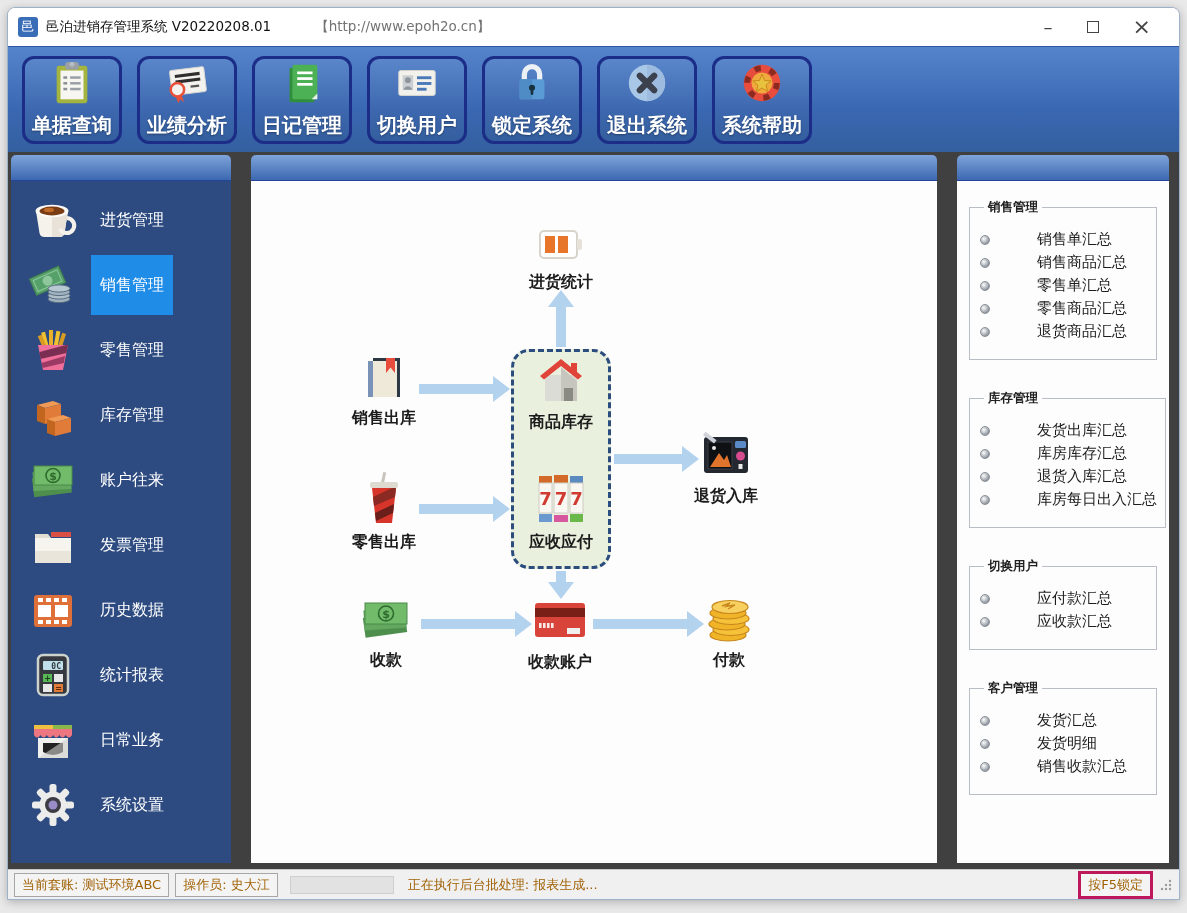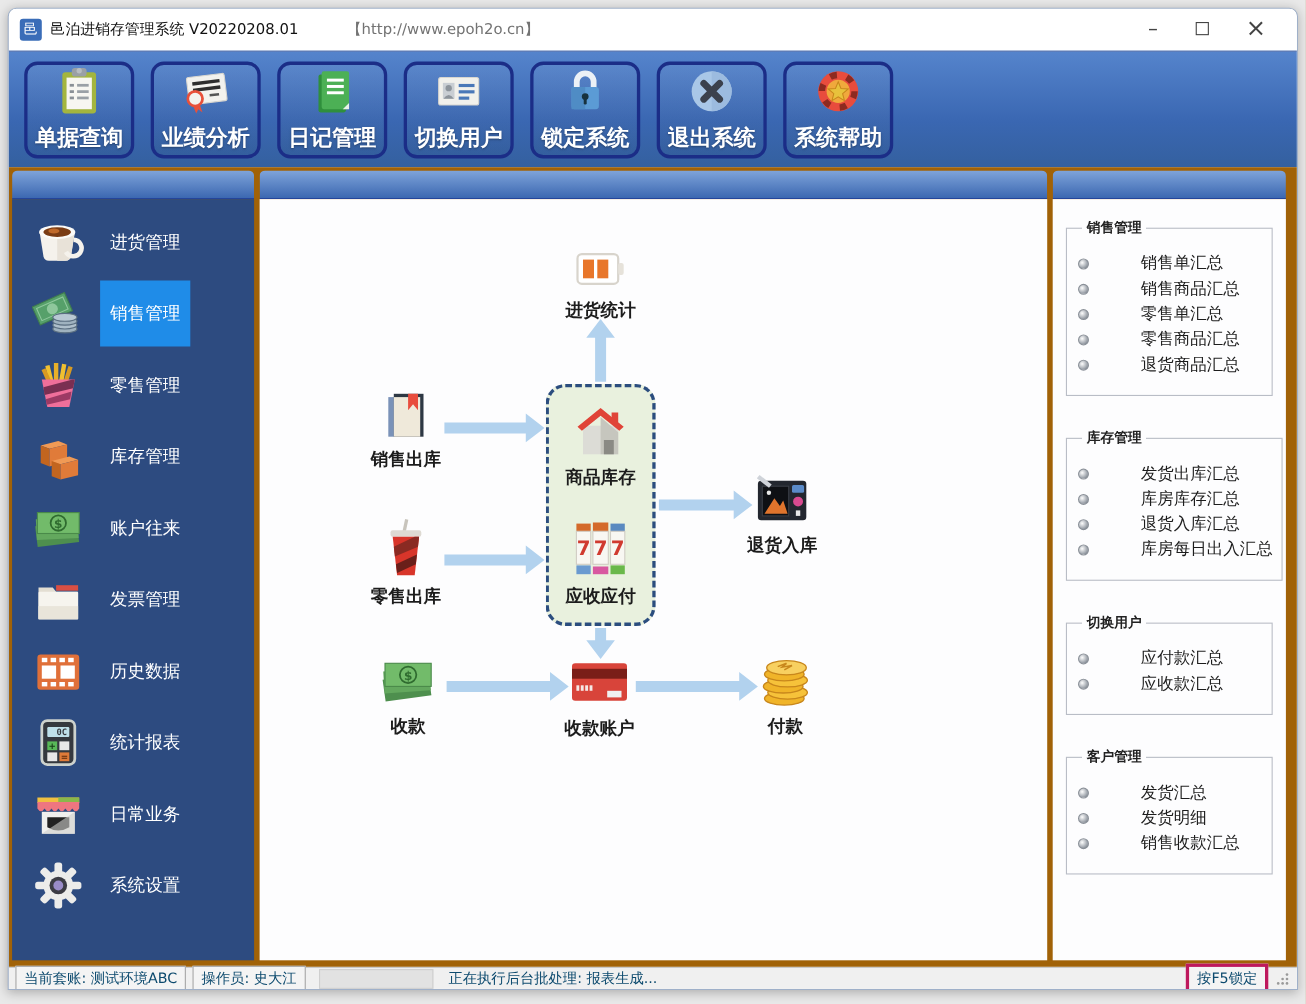--- a/index.html
+++ b/index.html
@@ -17,21 +17,21 @@
   .wurl { font-size:13.5px; color:#737373; margin-left:44px; }
   .wctrls { margin-left:auto; display:flex; align-items:center; gap:34px; padding-right:18px; }
   .wbtn { color:#444; font-size:18px; line-height:18px; cursor:pointer; }
   .maxbox { width:12px; height:12px; border:1.6px solid #444; display:inline-block; }
   
   .header { height:106px; background:linear-gradient(#5584cc,#3a67b2 60%,#34609f); border-top:1px solid #2d55a0; display:flex; align-items:center; padding:0 14px; flex:0 0 auto; }
   .tb-btn { width:100px; height:88px; border:3px solid #1b2d87; border-radius:12px; display:flex; flex-direction:column; align-items:center; justify-content:center; gap:2px; margin-right:15px; cursor:pointer; background:linear-gradient(rgba(255,255,255,.06),rgba(0,0,0,.04)); }
   .tb-label { color:#fff; font-size:20px; font-weight:700; text-shadow:0 1px 2px rgba(0,0,0,.35); white-space:nowrap; }
   .contact { margin-left:auto; margin-right:34px; color:#fff; font-size:28px; font-weight:700; text-shadow:0 2px 3px rgba(0,0,0,.35); white-space:nowrap; }
   
-  .body { flex:1; background:#a16207; display:flex; padding:3px 10px 6px 3px; gap:5px; min-height:0; }
+  .body { flex:1; background:#404040; display:flex; padding:3px 10px 6px 3px; gap:20px; min-height:0; }
   .panel { display:flex; flex-direction:column; min-height:0; }
   .panel-cap { height:26px; flex:0 0 auto; border-radius:5px 5px 0 0; background:linear-gradient(#7fa4da,#3c68b1); border-bottom:1px solid #24459a; }
   
   .sidebar { width:220px; flex:0 0 auto; }
   .sb-list { flex:1; background:#2d4b80; padding-top:6px; }
   .sb-item { height:65px; display:flex; align-items:center; padding-left:16px; cursor:pointer; }
   .sb-icon { width:52px; height:52px; display:flex; align-items:center; justify-content:center; flex:0 0 auto; }
   .sb-label { color:#fff; font-size:16px; margin-left:12px; padding:22px 9px; line-height:16px; white-space:nowrap; }
   .sb-label.sel { background:#1f8ce8; }
   
@@ -43,21 +43,21 @@
   .fc-label { font-size:16px; font-weight:600; color:#1c1c1c; margin-top:3px; white-space:nowrap; }
   
   .rightpanel { width:212px; flex:0 0 auto; }
   .rp-body { flex:1; background:#fdfdfe; padding:12px 10px 0 10px; overflow:hidden; }
   fieldset { border:1px solid #b9bdc6; margin:6px 2px 30px 2px; padding:10px 8px 14px 10px; }
   legend { font-size:12.5px; font-weight:700; color:#222; padding:0 4px; margin-left:4px; }
   .rp-item { display:flex; align-items:center; margin:4px 0; cursor:pointer; }
   .rp-bullet { width:10px; height:10px; border-radius:50%; flex:0 0 auto; background:radial-gradient(circle at 35% 35%, #fdfdfd, #9aa0a8 65%, #6a7078); border:1px solid #8a9098; margin-right:8px; }
   .rp-text { font-size:15px; color:#1c1c1c; white-space:nowrap;margin-left:39px; }
   
-  .statusbar { height:20px; flex:0 0 auto; background:#f0f0f0; border-top:1px solid #c8c8c8; display:flex; align-items:center; padding:0 6px; font-size:13px; color:#0c4a6e; }
+  .statusbar { height:30px; flex:0 0 auto; background:#f0f0f0; border-top:1px solid #c8c8c8; display:flex; align-items:center; padding:0 6px; font-size:13px; color:#a16207; }
   .sb-box { border:1px solid #a6a6a6; padding:2px 7px; margin-right:6px; white-space:nowrap; background:#f4f4f4; }
   .progress { width:104px; height:18px; background:#e2e2e2; border:1px solid #cfcfcf; margin:0 14px 0 6px; }
   .progress-fill { height:100%; background:#17bd1c; }
   .status-msg { white-space:nowrap; }
   .lock-box { margin-left:auto; border:3px solid #be185d; padding:2px 7px; background:#f4f4f4; white-space:nowrap; }
   .grip { margin-left:6px; display:flex; align-items:flex-end; }
 </style>
 </head>
 <body>
 
@@ -380,21 +380,21 @@
             <svg width="46" height="48" viewBox="0 0 46 48">
               <rect x="7" y="8" width="6" height="36" fill="#7a92b8"></rect>
               <rect x="12" y="5" width="27" height="39" fill="#2e3844"></rect>
               <rect x="12" y="8" width="24" height="36" fill="#efe9da"></rect>
               <polygon points="25,5 34,5 34,20 29.5,14.5 25,20" fill="#e84c3d"></polygon>
             </svg>
           </span>
           <div class="fc-label">销售出库</div>
         </div>
 
-        <div class="fc-node" style="left:265px;top:188px;">
+        <div class="fc-node" style="left:265px;top:176px;">
           <span>
             <svg width="50" height="48" viewBox="0 0 50 48">
               <rect x="35" y="6" width="6" height="9" fill="#e04438"></rect>
               <rect x="9" y="18" width="32" height="26" fill="#dcdcd6"></rect>
               <polygon points="25,10 41,24 41,44 25,44" fill="#c6c6be"></polygon>
               <polygon points="25,2 46,19 42,22.5 25,9 8,22.5 4,19" fill="#e04438"></polygon>
               <rect x="28" y="31" width="9" height="13" fill="#8a8a84"></rect>
             </svg>
           </span>
           <div class="fc-label">商品库存</div>

